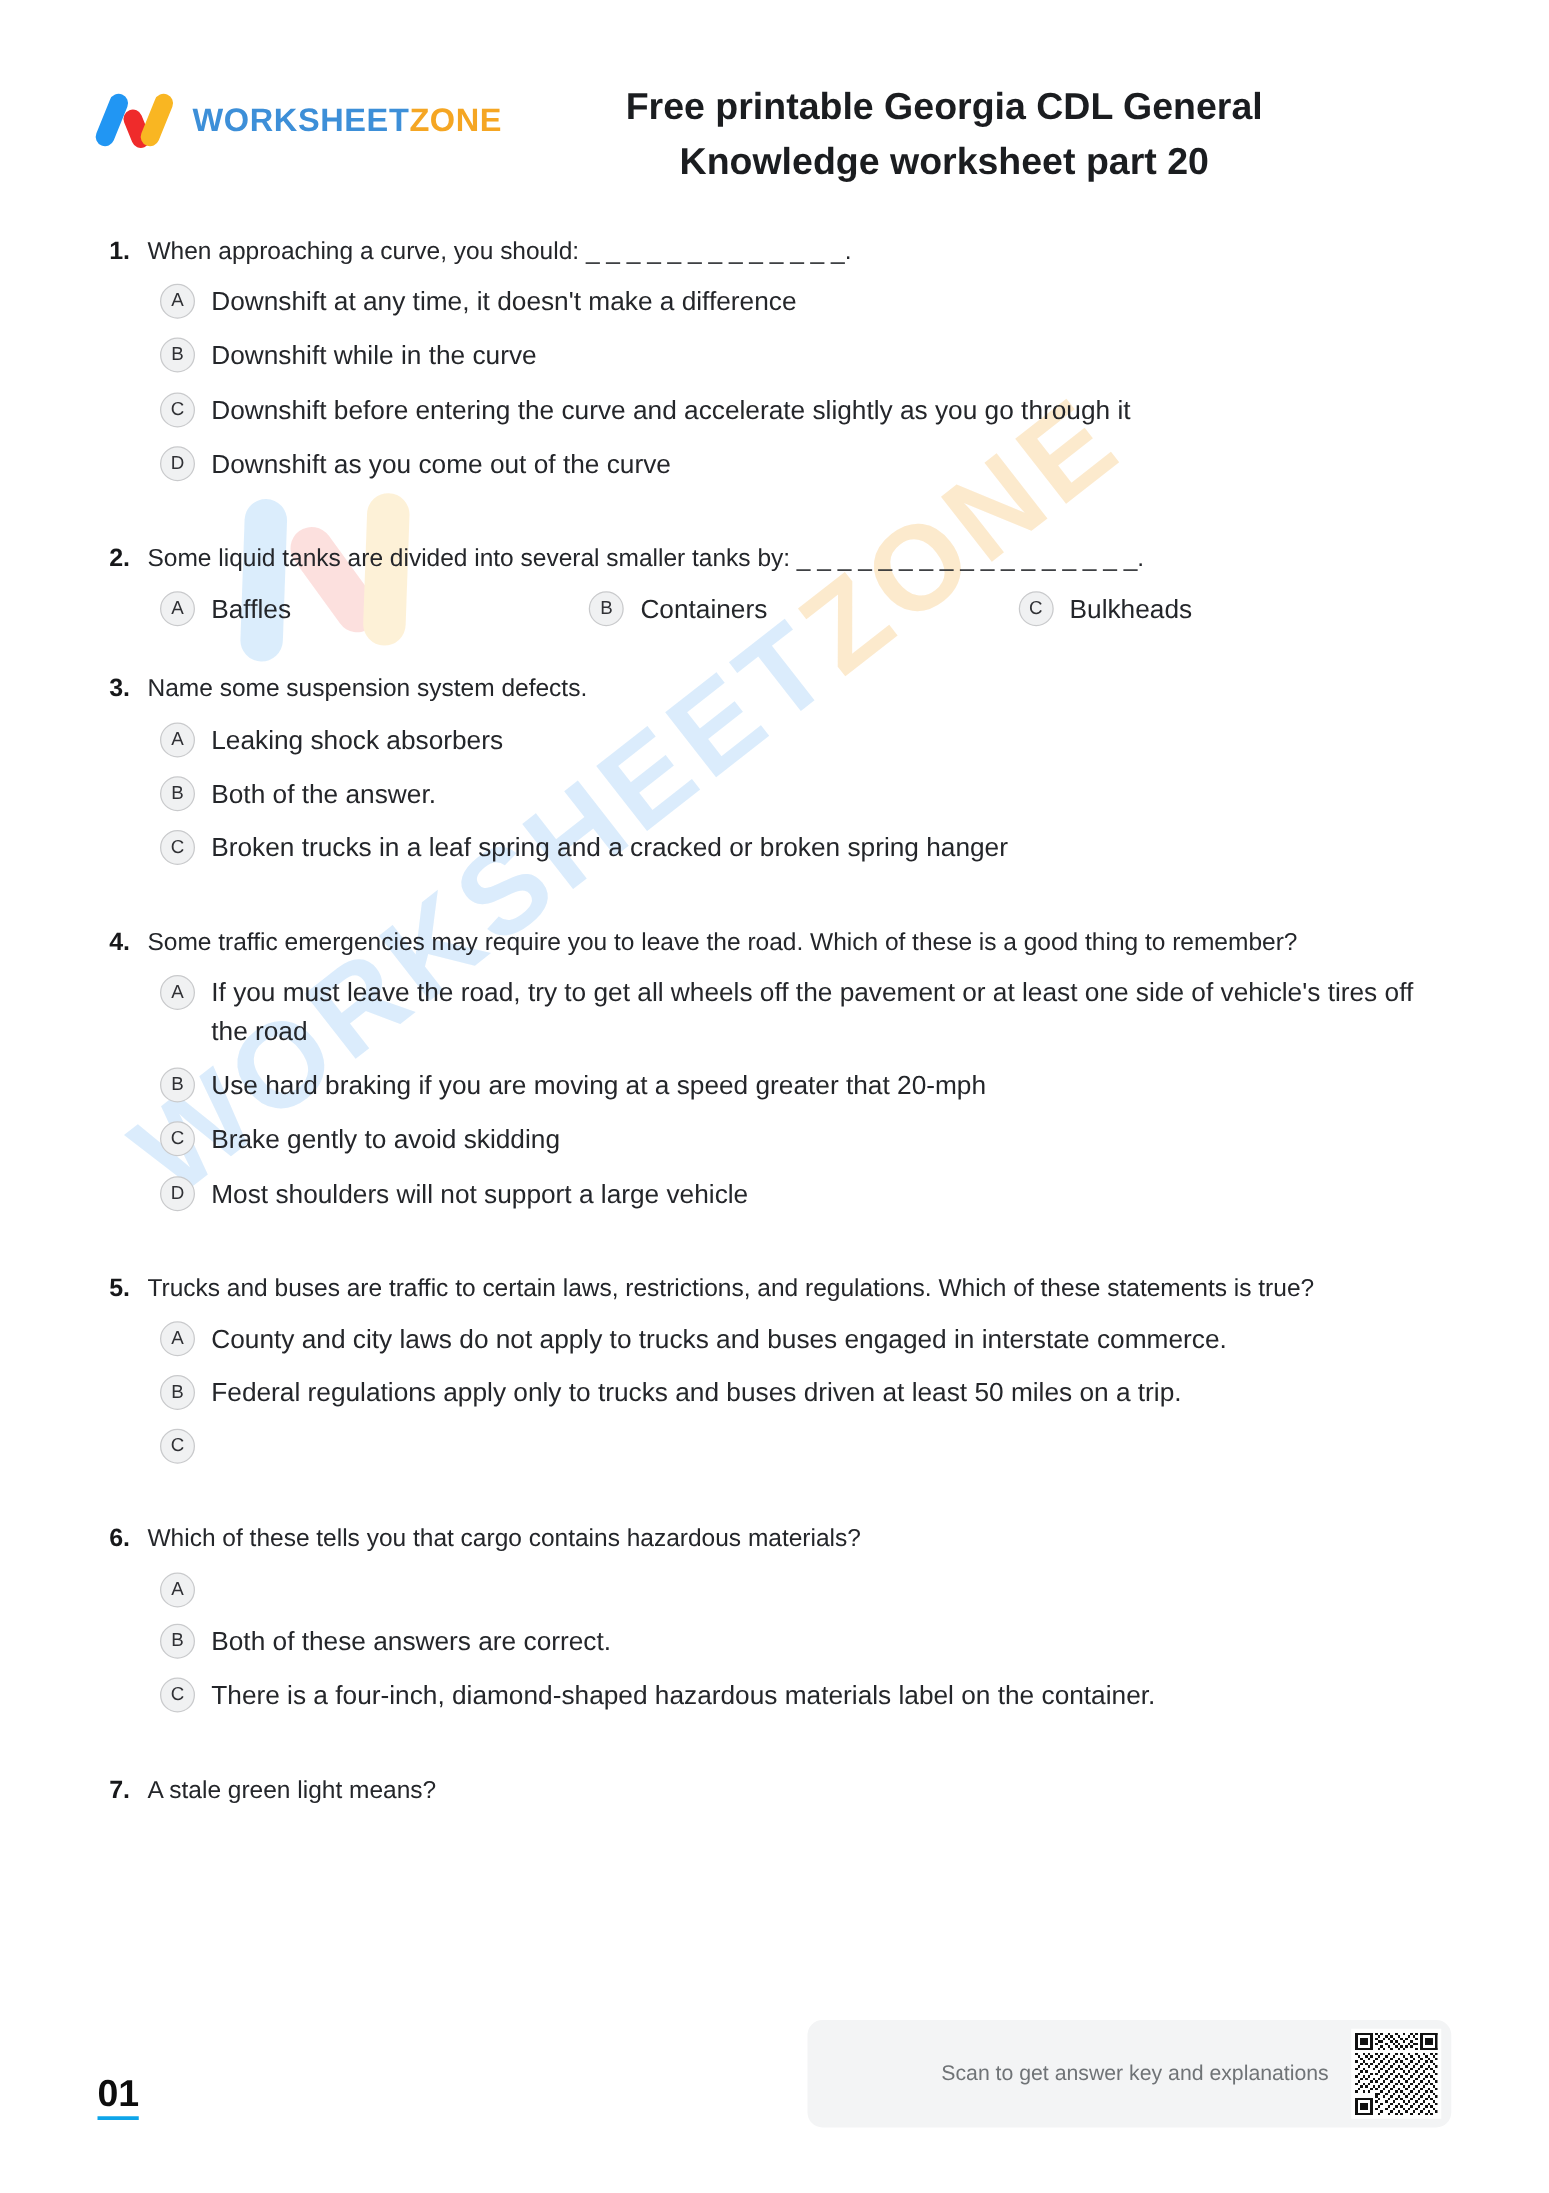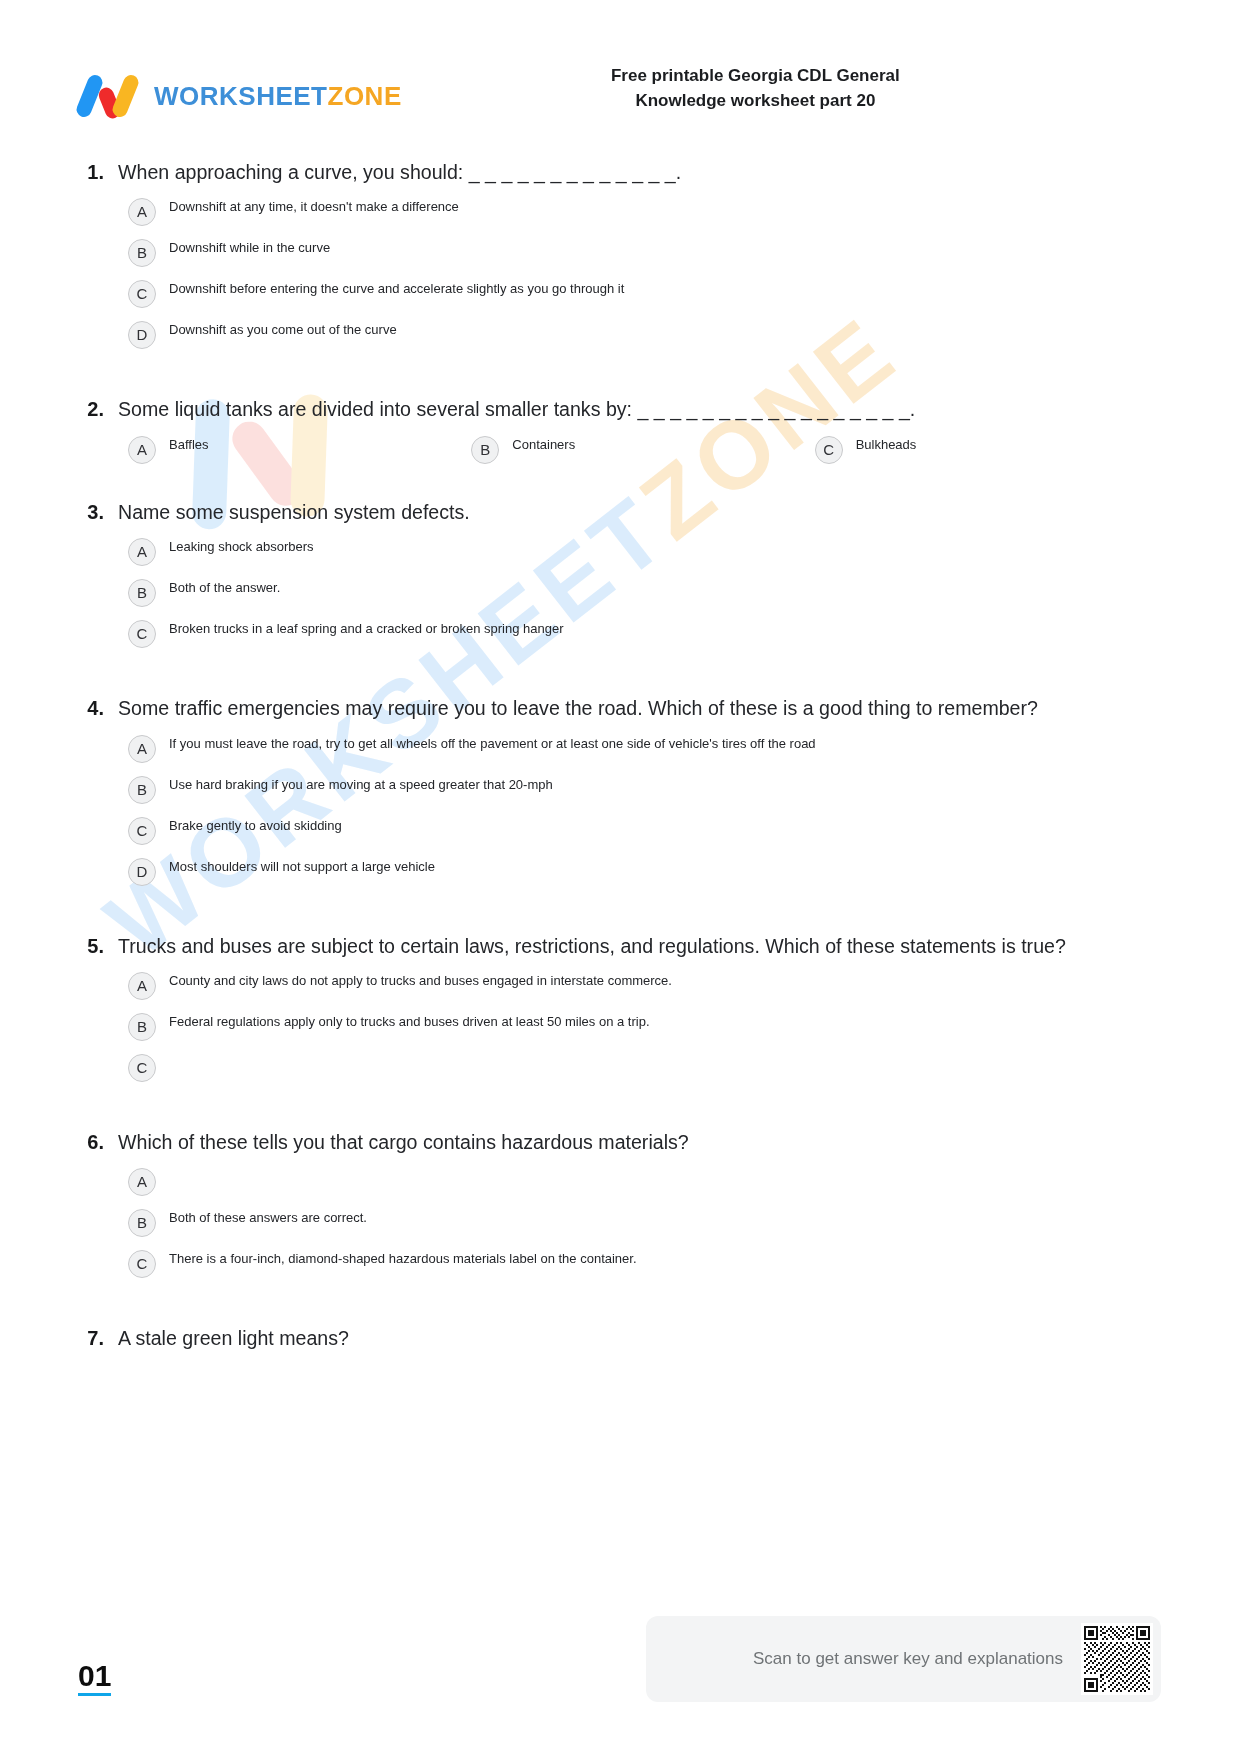--- a/index.html
+++ b/index.html
@@ -72,21 +72,21 @@
   .lm-blue  { left: 4px;  top: 4px;  width: 15px; height: 44px; background:#2196f3; transform: rotate(22deg); }
   .lm-red   { left: 24px; top: 17px; width: 15px; height: 32px; background:#ef2b2b; transform: rotate(-22deg);}
   .lm-yellow{ left: 40px; top: 4px;  width: 15px; height: 44px; background:#f9b622; transform: rotate(22deg); }
   .logo-text { font-size: 26px; font-weight: 700; letter-spacing: .5px; }
   .logo-text .w-part { color:#3d8fd8; }
   .logo-text .z-part { color:#f5a623; }
 
   .doc-title {
     flex: 1 1 auto;
     text-align: center;
-    font-size: 17px;
+    font-size: 30px;
     font-weight: 700;
     line-height: 1.45;
     color: #1b1d20;
     padding-right: 60px;
     padding-top: 6px;
   }
 
   
   .sheet {
     position: relative;
@@ -131,21 +131,21 @@
     border: 1px solid #c9cacc;
     background: #f0f1f2;
     color: #303135;
     font-size: 15px;
     line-height: 26px;
     text-align: center;
     margin-right: 13px;
     margin-top: 1px;
   }
   .opt-text {
-    font-size: 13px;
+    font-size: 21px;
     line-height: 1.48;
     color: #24262a;
   }
 
   
   .footer {
     position: absolute;
     left: 0; right: 0;
     bottom: 52px;
     z-index: 2;
@@ -299,21 +299,21 @@
           <div class="option">
             <div class="opt-letter">D</div>
             <div class="opt-text">Most shoulders will not support a large vehicle</div>
           </div>
         </div>
       </div>
     </div>
     <div class="question">
       <div class="q-num">5.</div>
       <div class="q-body">
-        <div class="q-text">Trucks and buses are subject to certain laws, restrictions, and regulations. Which of these statements is true?</div>
+        <div class="q-text">Trucks and buses are traffic to certain laws, restrictions, and regulations. Which of these statements is true?</div>
         <div class="options">
           <div class="option">
             <div class="opt-letter">A</div>
             <div class="opt-text">County and city laws do not apply to trucks and buses engaged in interstate commerce.</div>
           </div>
           <div class="option">
             <div class="opt-letter">B</div>
             <div class="opt-text">Federal regulations apply only to trucks and buses driven at least 50 miles on a trip.</div>
           </div>
           <div class="option">

